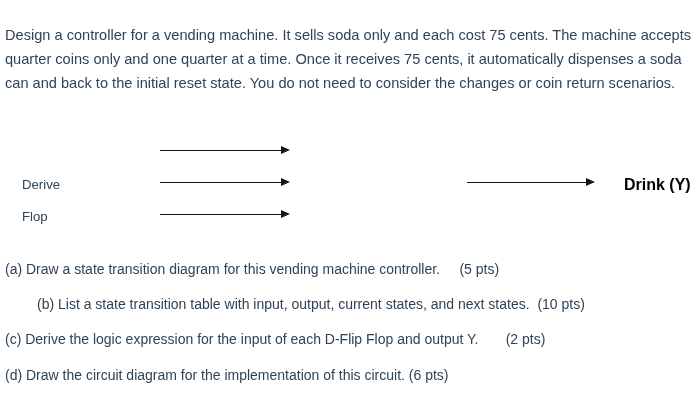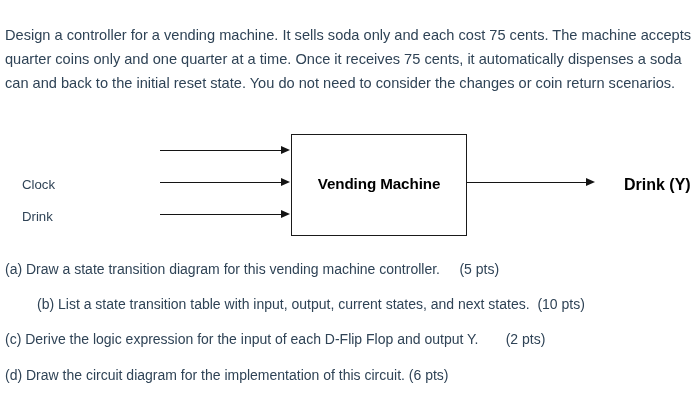--- a/index.html
+++ b/index.html
@@ -121,35 +121,32 @@
   #question-c { top: 329px; }
   #question-d { top: 365px; }
 </style>
 </head>
 <body>
 
 <p id="problem-statement">Design a controller for a vending machine. It sells soda only and each cost 75 cents. The machine accepts quarter coins only and one quarter at a time. Once it receives 75 cents, it automatically dispenses a soda can and back to the initial reset state. You do not need to consider the changes or coin return scenarios.</p>
 
 <div id="block-diagram">
 
-  <span class="sig-label" id="label-reset">Clock</span>
-  <span class="sig-label" id="label-clock">Drink</span>
+  <span class="sig-label" id="label-reset">Derive</span>
+  <span class="sig-label" id="label-clock">Flop</span>
 
   <div class="wire" id="wire-quarter"></div>
   <div class="arrowhead" id="head-quarter"></div>
 
   <div class="wire" id="wire-reset"></div>
   <div class="arrowhead" id="head-reset"></div>
 
   <div class="wire" id="wire-clock"></div>
   <div class="arrowhead" id="head-clock"></div>
 
-  <div id="machine-box">
-    <div id="machine-box-label">Vending Machine</div>
-  </div>
 
   <div class="wire" id="wire-drink"></div>
   <div class="arrowhead" id="head-drink"></div>
 
   <span id="output-label">Drink (Y)</span>
 </div>
 
 <div class="question" id="question-a">(a) Draw a state transition diagram for this vending machine controller.     (5 pts)</div>
 <div class="question" id="question-b">(b) List a state transition table with input, output, current states, and next states.  (10 pts)</div>
 <div class="question" id="question-c">(c) Derive the logic expression for the input of each D-Flip Flop and output Y.       (2 pts)</div>

